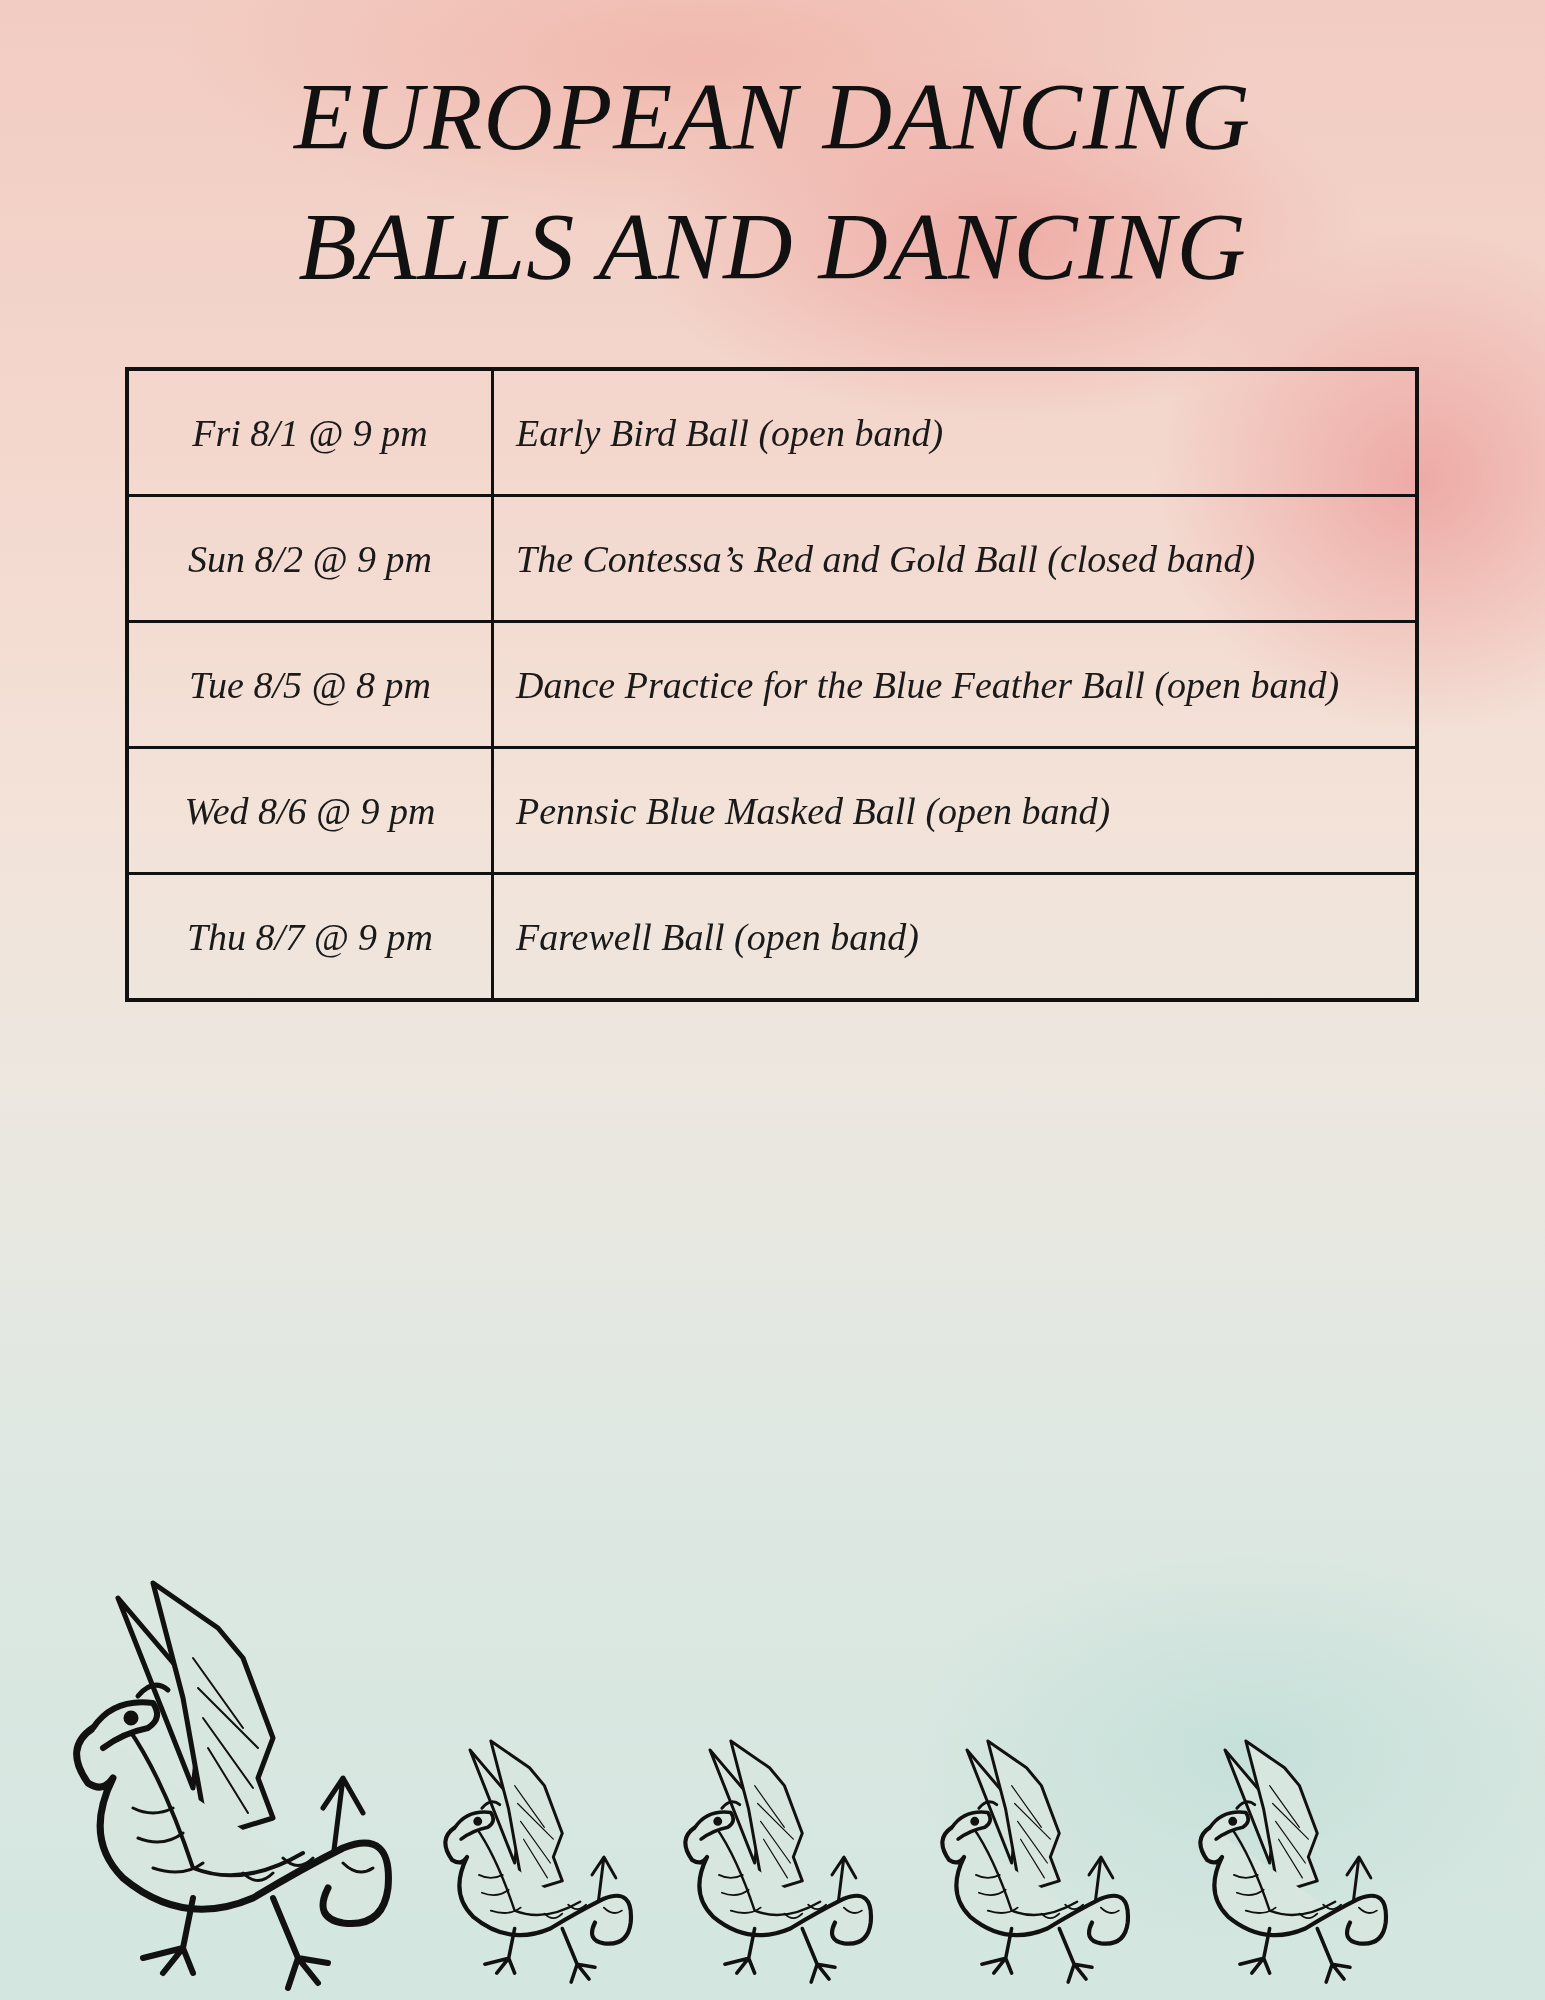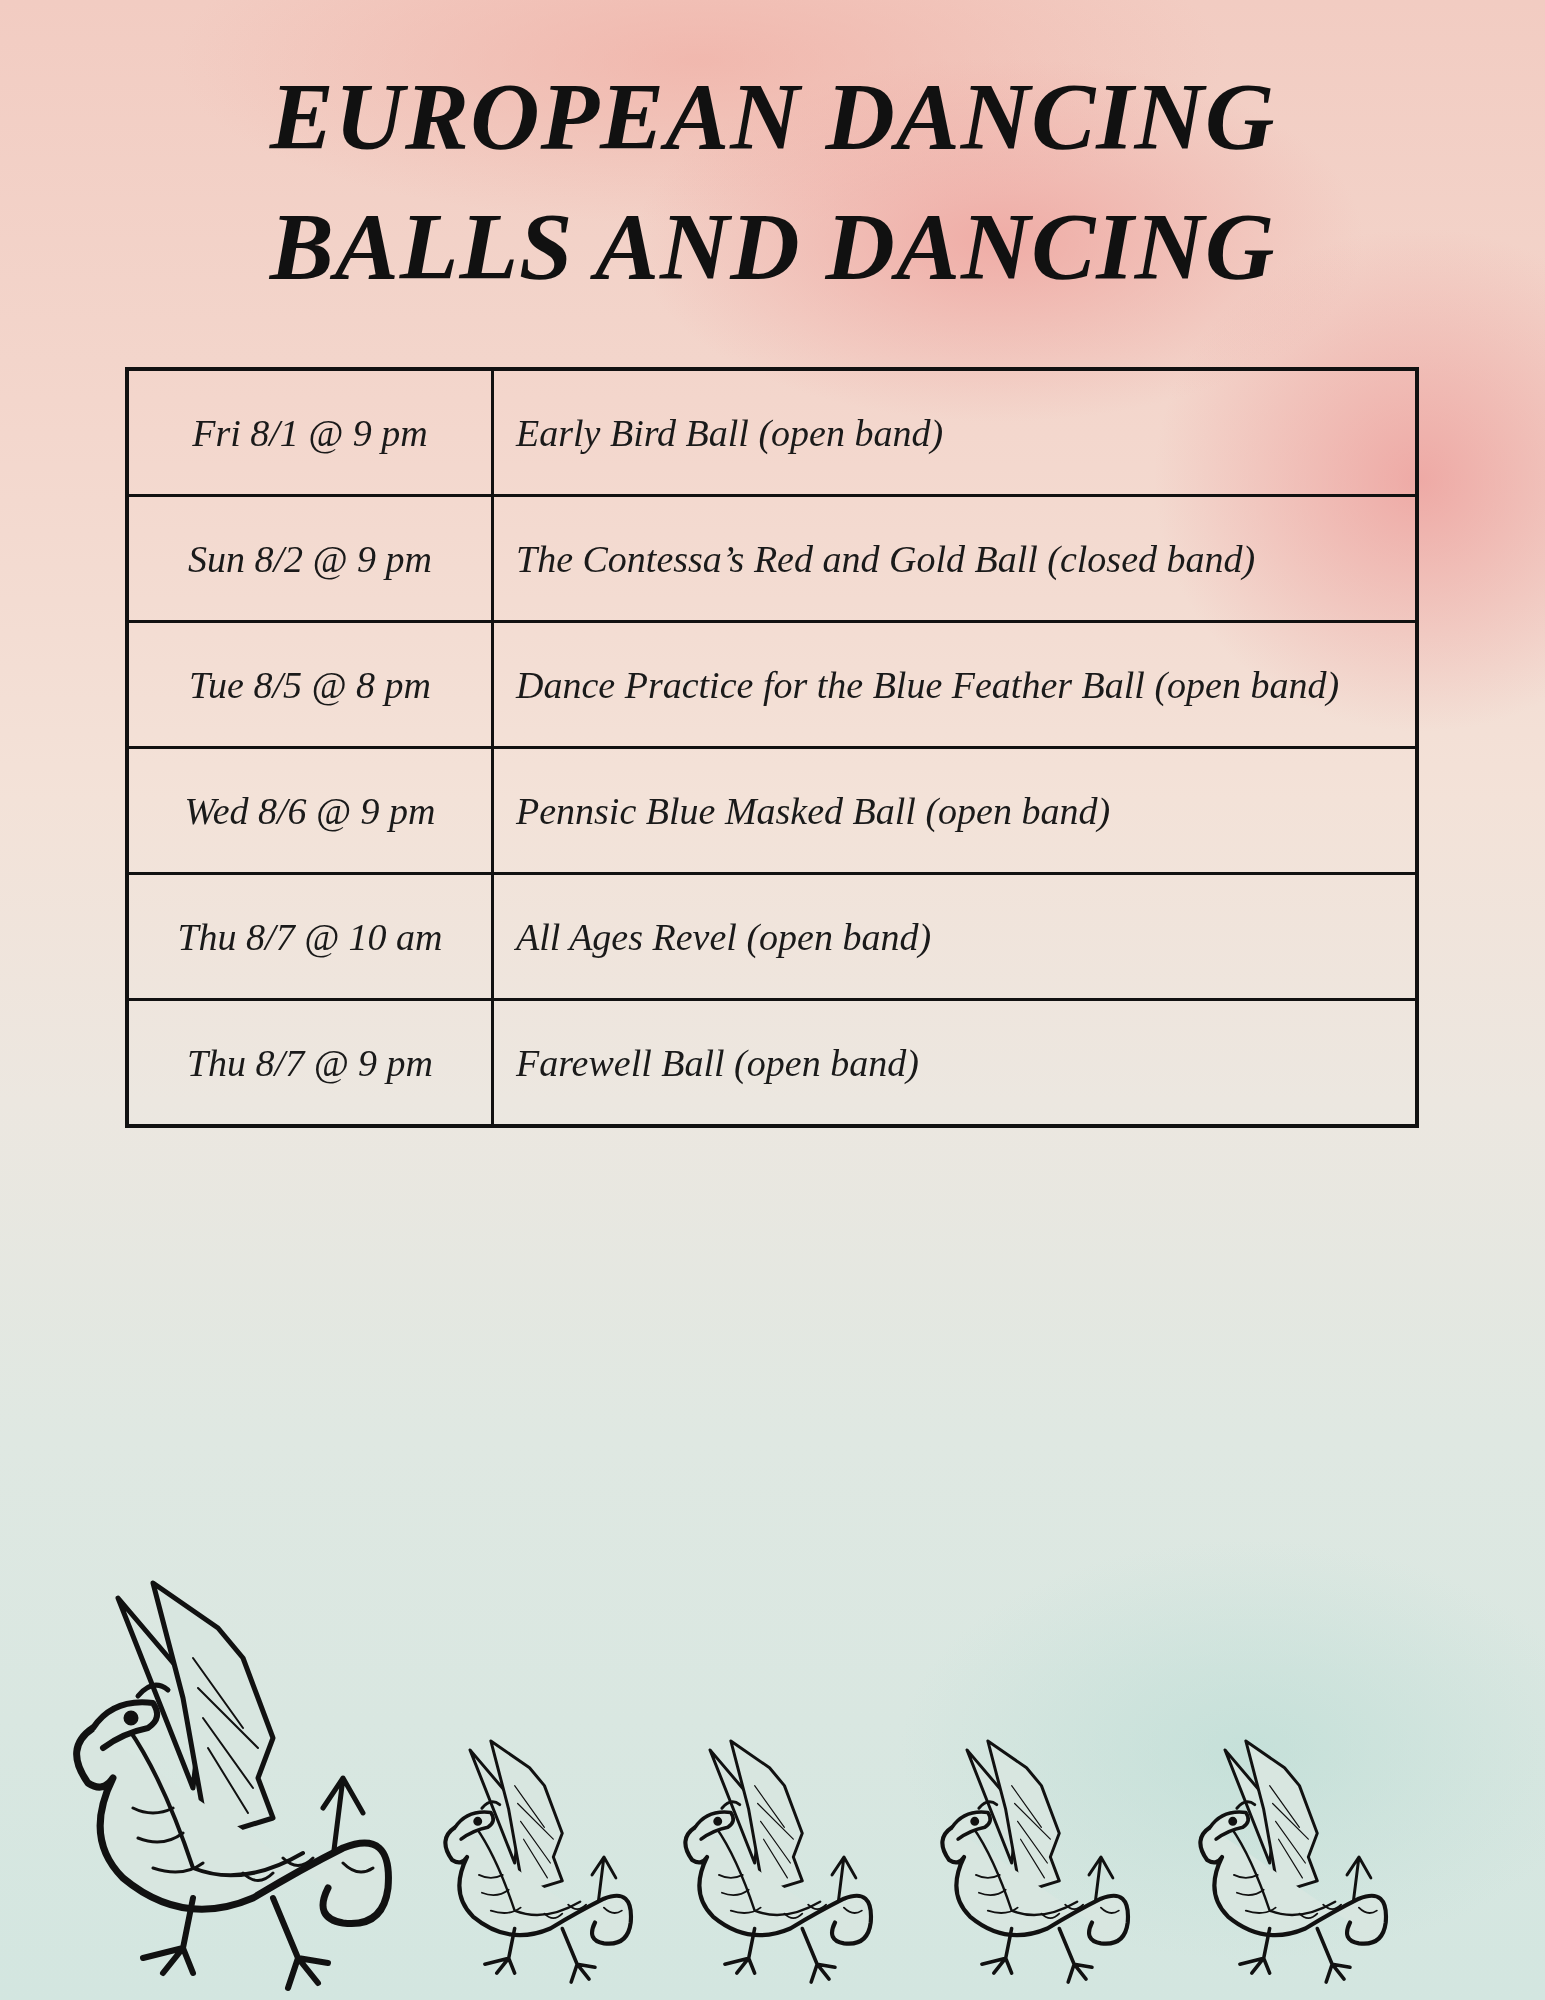--- a/index.html
+++ b/index.html
@@ -9,21 +9,21 @@
     background:
       radial-gradient(ellipse 520px 260px at 1000px 240px, rgba(238,160,155,0.75), rgba(238,160,155,0) 70%),
       radial-gradient(ellipse 380px 360px at 1420px 480px, rgba(236,150,148,0.7), rgba(236,150,148,0) 70%),
       radial-gradient(ellipse 700px 220px at 700px 60px, rgba(240,175,165,0.7), rgba(240,175,165,0) 75%),
       radial-gradient(ellipse 500px 300px at 1250px 1750px, rgba(185,220,212,0.6), rgba(185,220,212,0) 70%),
       linear-gradient(180deg, #f2ccc2 0%, #f3d6cc 20%, #f3e2d8 40%, #ece7e0 55%, #dfe8e2 72%, #d3e6e0 100%);
   }
   .title {
     position: absolute; left: 0; width: 1545px; top: 52px;
     text-align: center; color: #111;
-    font-family: "Liberation Serif", serif; font-weight: bold;
+    font-family: "Liberation Serif", serif; font-weight: normal;
     font-size: 96px; line-height: 130px; letter-spacing: 1px;
   }
   .title .line { display: block; font-style: italic; }
   .schedule {
     position: absolute; left: 125px; top: 367px; width: 1294px;
     border-collapse: collapse;
     border: 4px solid #111;
   }
   .schedule td {
     border: 3px solid #111;
@@ -55,24 +55,20 @@
       <td class="date">Sun 8/2 @ 9 pm</td>
       <td class="event">The Contessa’s Red and Gold Ball (closed band)</td>
     </tr>
     <tr>
       <td class="date">Tue 8/5 @ 8 pm</td>
       <td class="event">Dance Practice for the Blue Feather Ball (open band)</td>
     </tr>
     <tr>
       <td class="date">Wed 8/6 @ 9 pm</td>
       <td class="event">Pennsic Blue Masked Ball (open band)</td>
-    </tr>
-    <tr>
-      <td class="date">Thu 8/7 @ 10 am</td>
-      <td class="event">All Ages Revel (open band)</td>
     </tr>
     <tr>
       <td class="date">Thu 8/7 @ 9 pm</td>
       <td class="event">Farewell Ball (open band)</td>
     </tr>
   </tbody>
 </table>
 
 <svg width="0" height="0" style="position:absolute">
   <defs>

